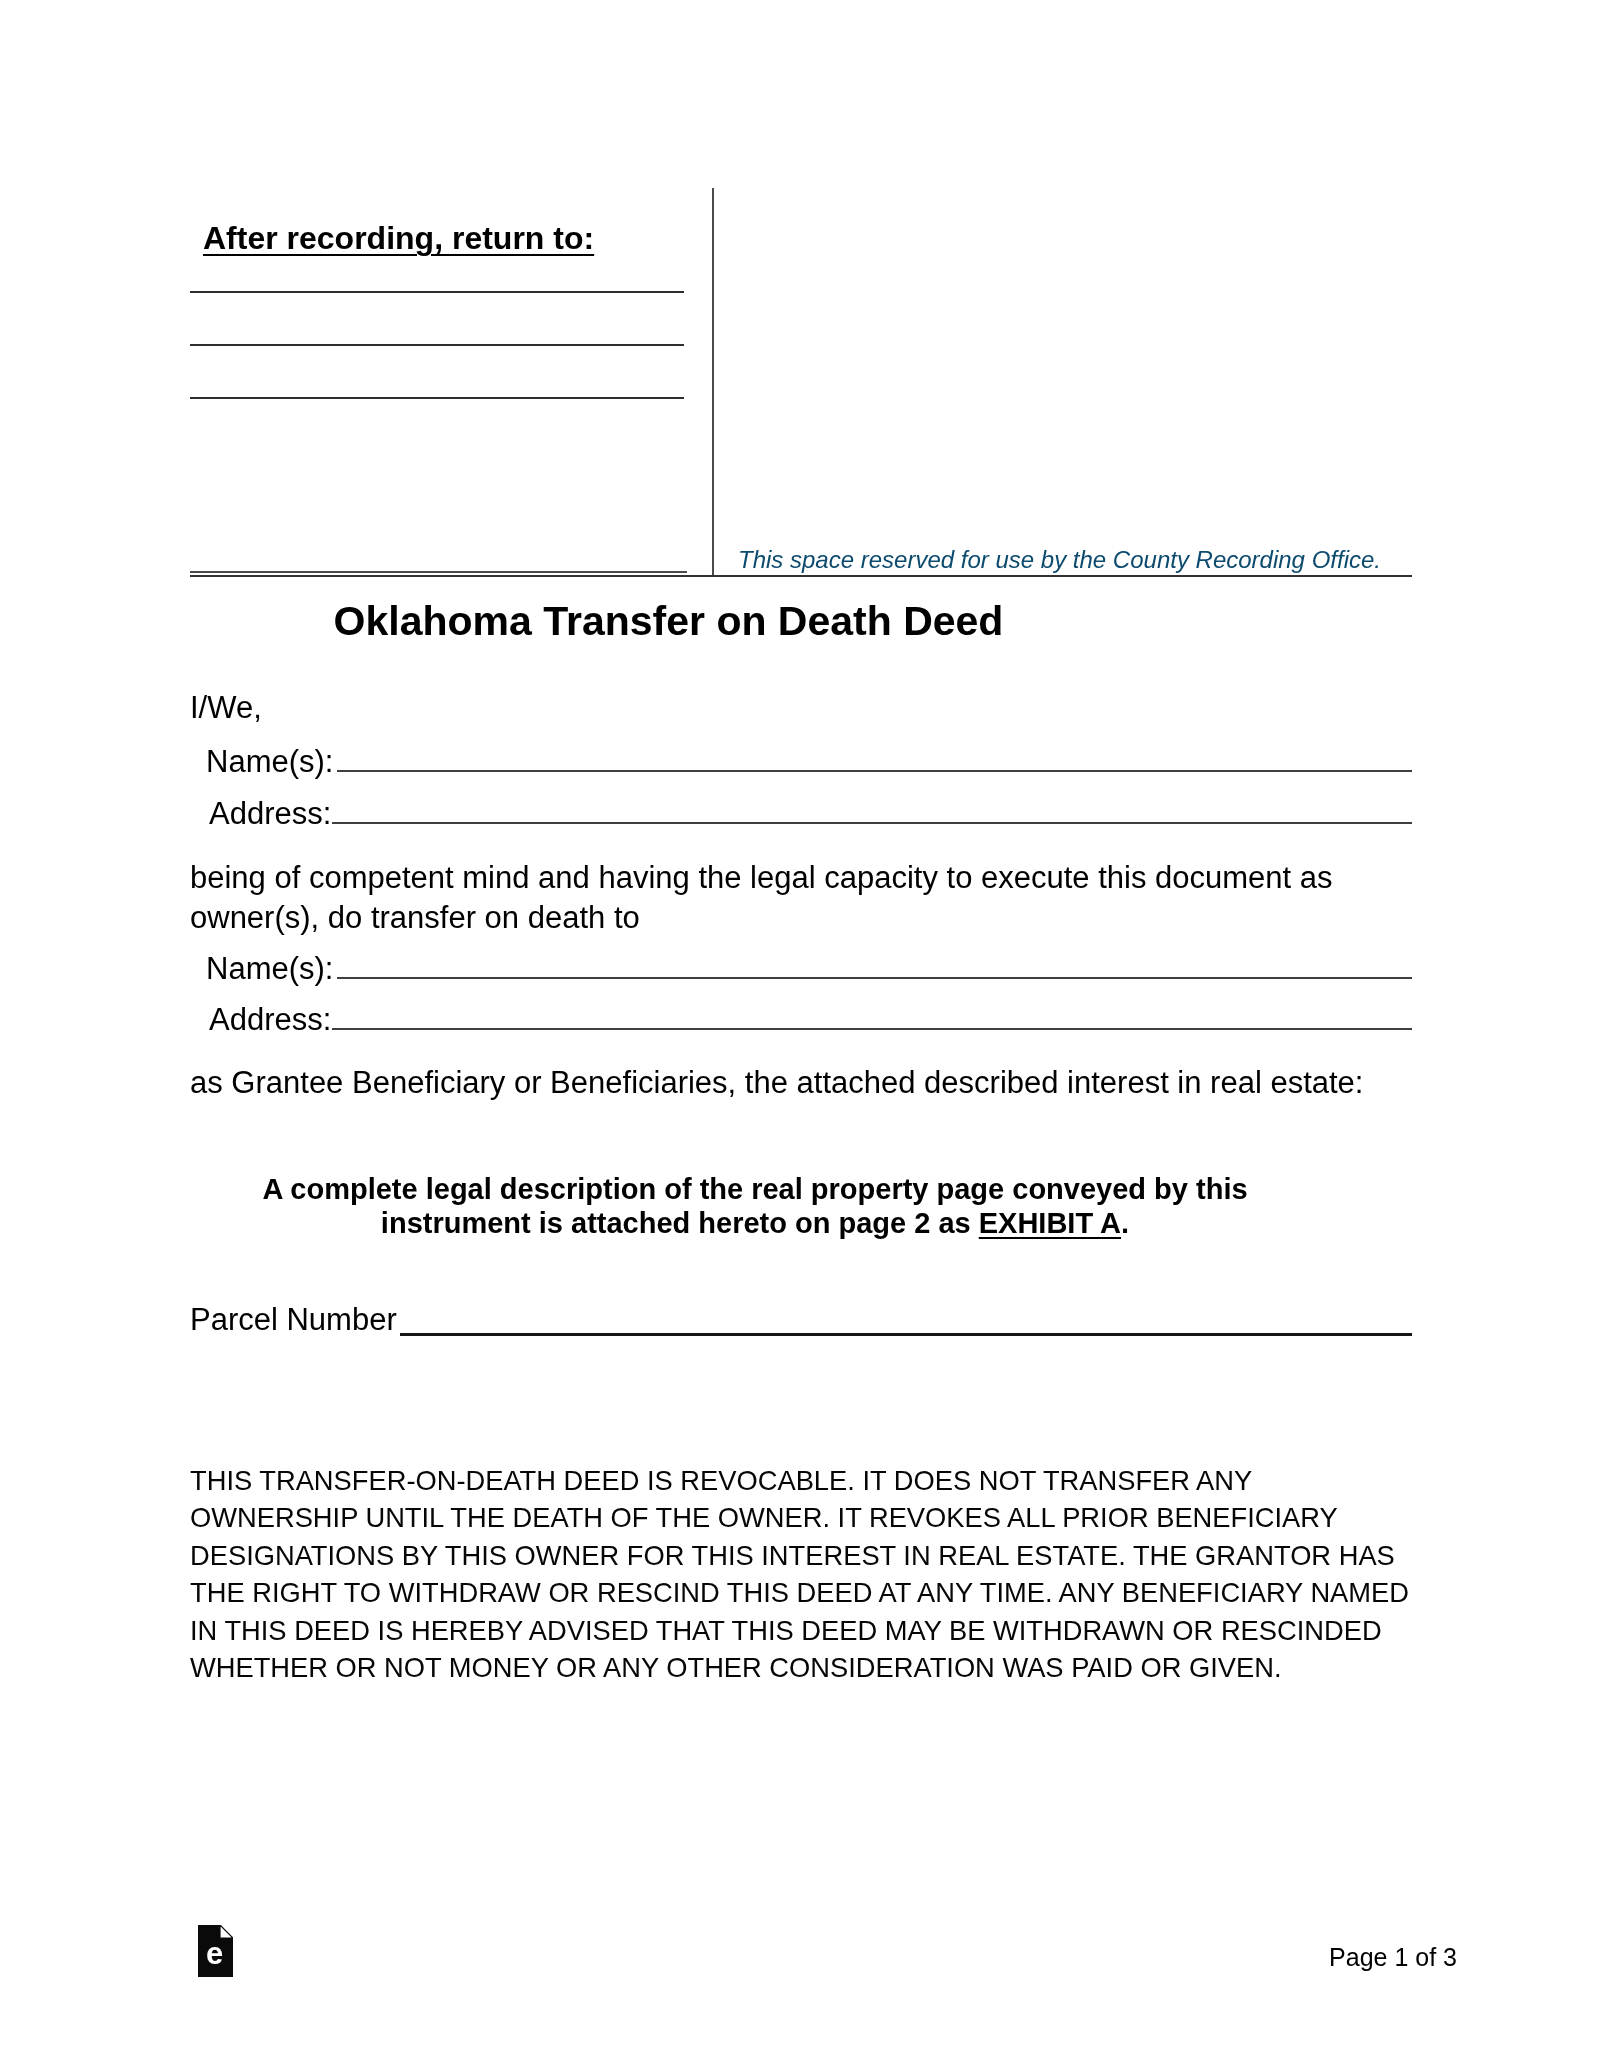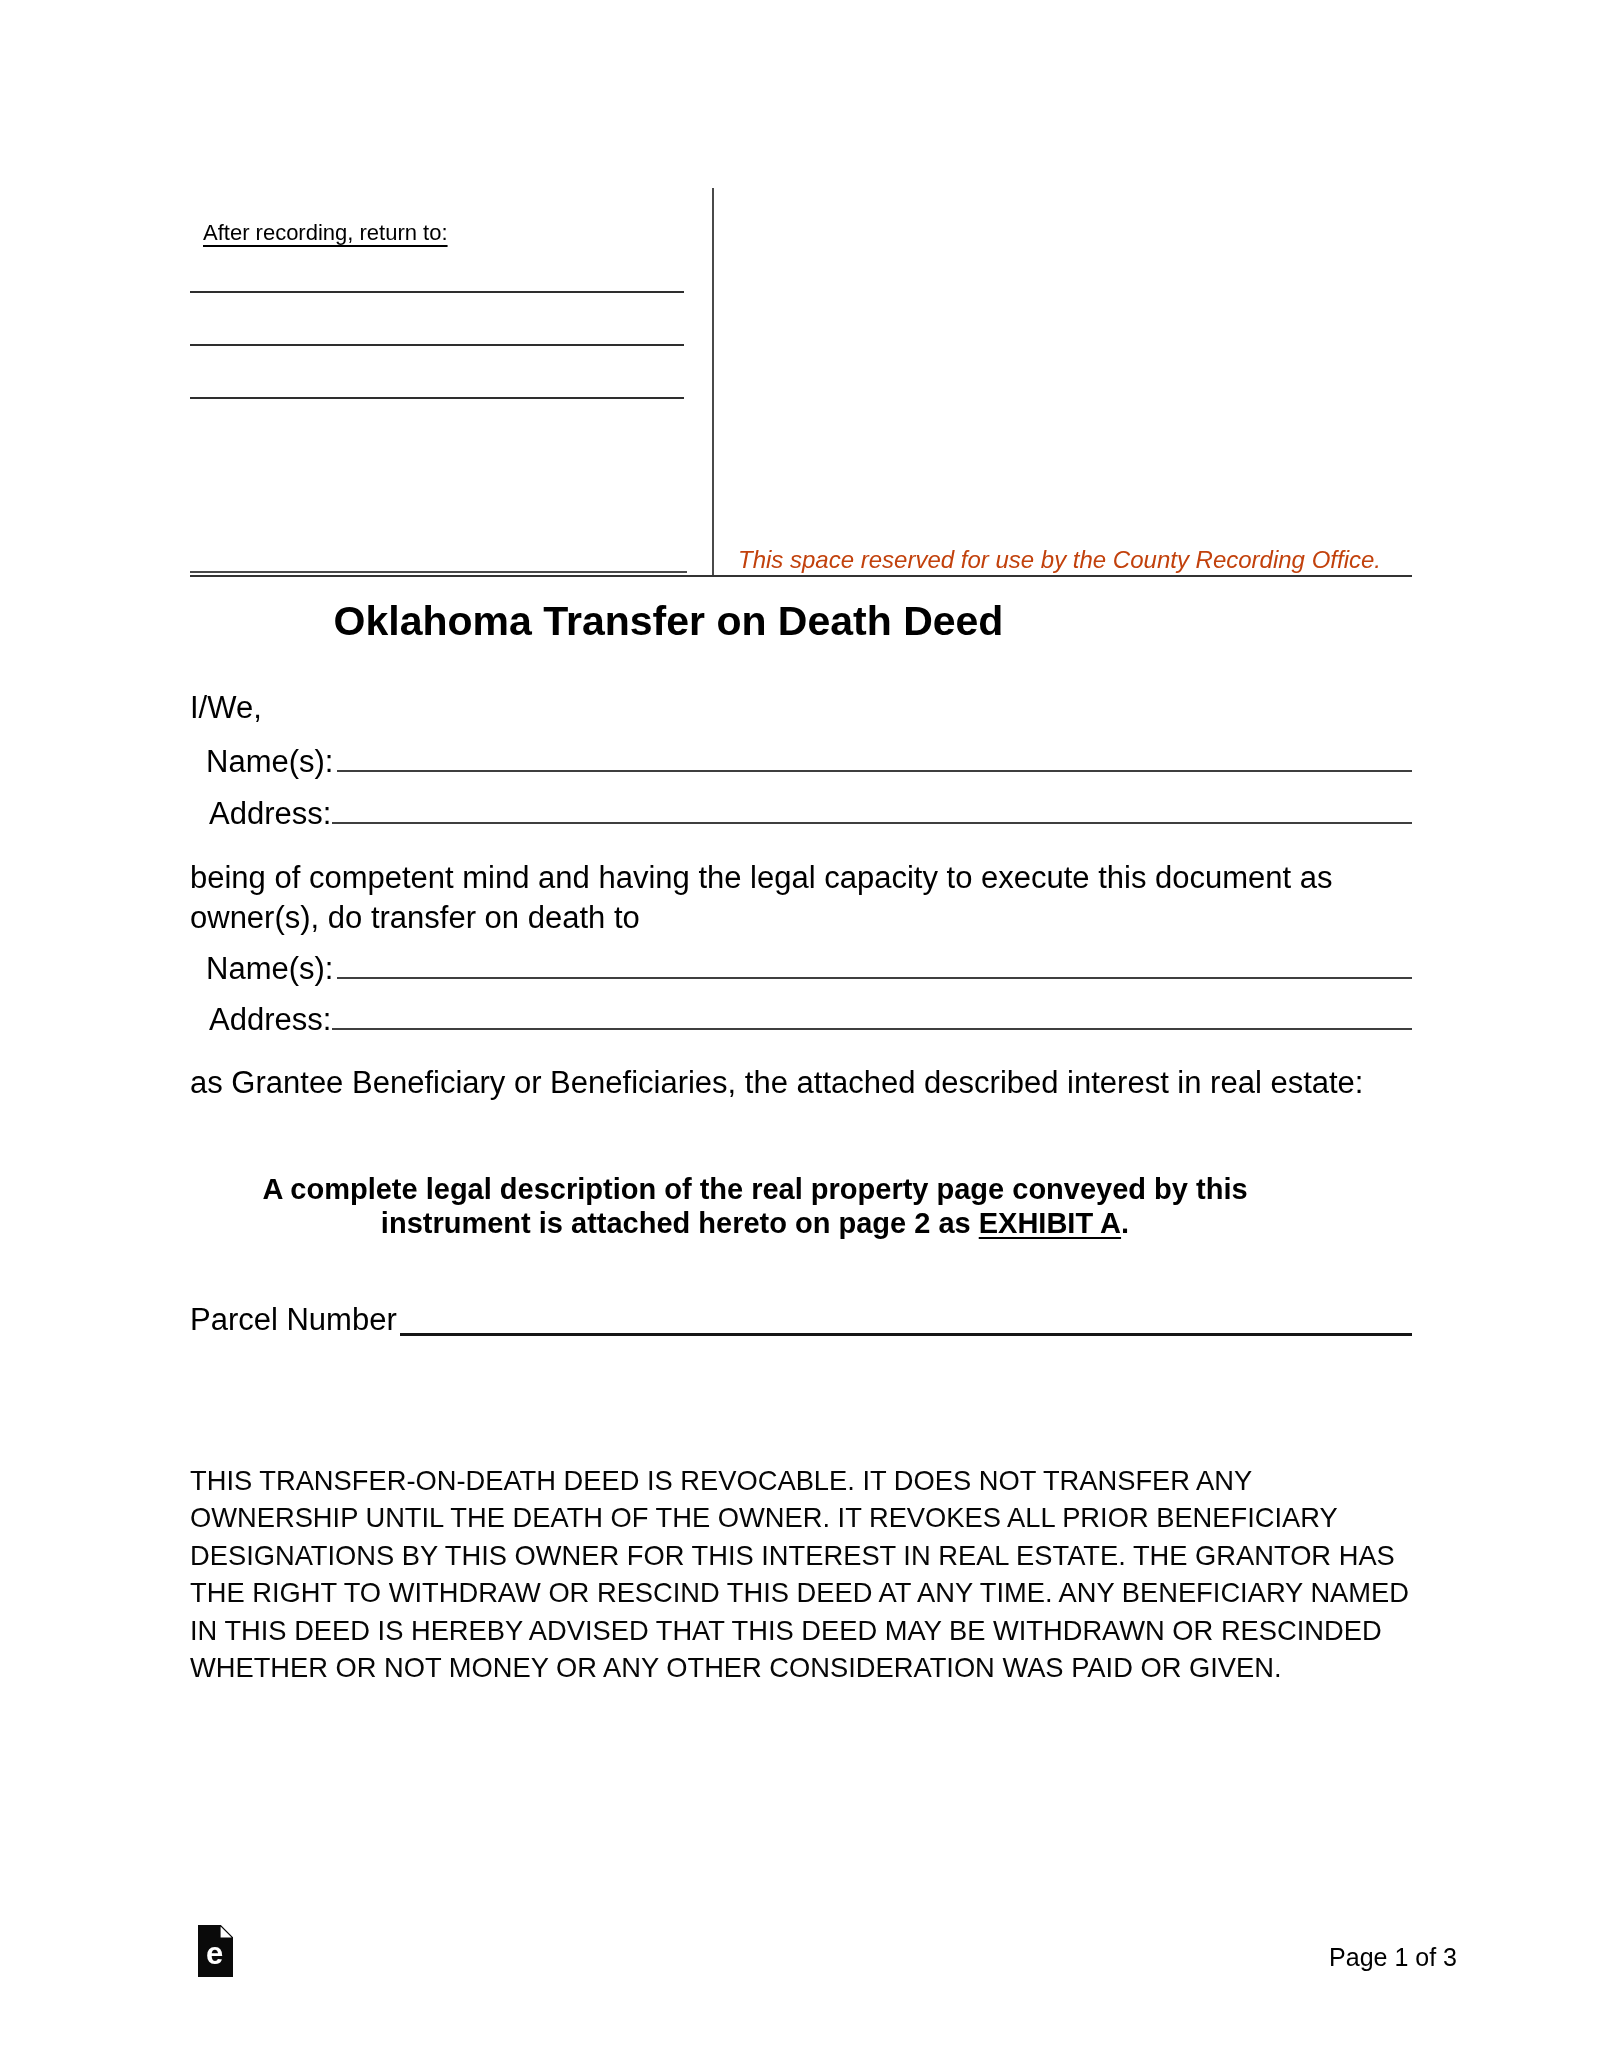--- a/index.html
+++ b/index.html
@@ -8,38 +8,38 @@
     width:1600px;height:2070px;
     background:#ffffff;
     font-family:"Liberation Sans", sans-serif;
     color:#000000;
     overflow:hidden;
   }
   .abs{position:absolute;}
   
   .ret-heading{
     left:203px;top:220px;
-    font-size:22px;font-weight:normal;
+    font-size:32px;font-weight:bold;
     text-decoration:underline;
     text-decoration-thickness:2px;
     text-underline-offset:5px;
     white-space:nowrap;
   }
   .wline{
     left:190px;width:494px;height:0;
     border-top:2px solid #2e2e2e;
   }
   .vdivider{
     left:712px;top:188px;width:2px;height:389px;
     background:#4a4a4a;
   }
   .reserved{
     right:219px;top:546px;
     font-size:24px;font-style:italic;
-    white-space:nowrap;color:#c2410c;
+    white-space:nowrap;color:#0c4a6e;
   }
   .hrule-a{left:190px;top:571px;width:497px;height:0;border-top:2px solid #4a4a4a;}
   .hrule-b{left:190px;top:575px;width:1222px;height:0;border-top:2px solid #333333;}
   
   .title{
     left:0;top:598px;width:1337px;
     text-align:center;
     font-size:41px;font-weight:bold;
     white-space:nowrap;
   }

